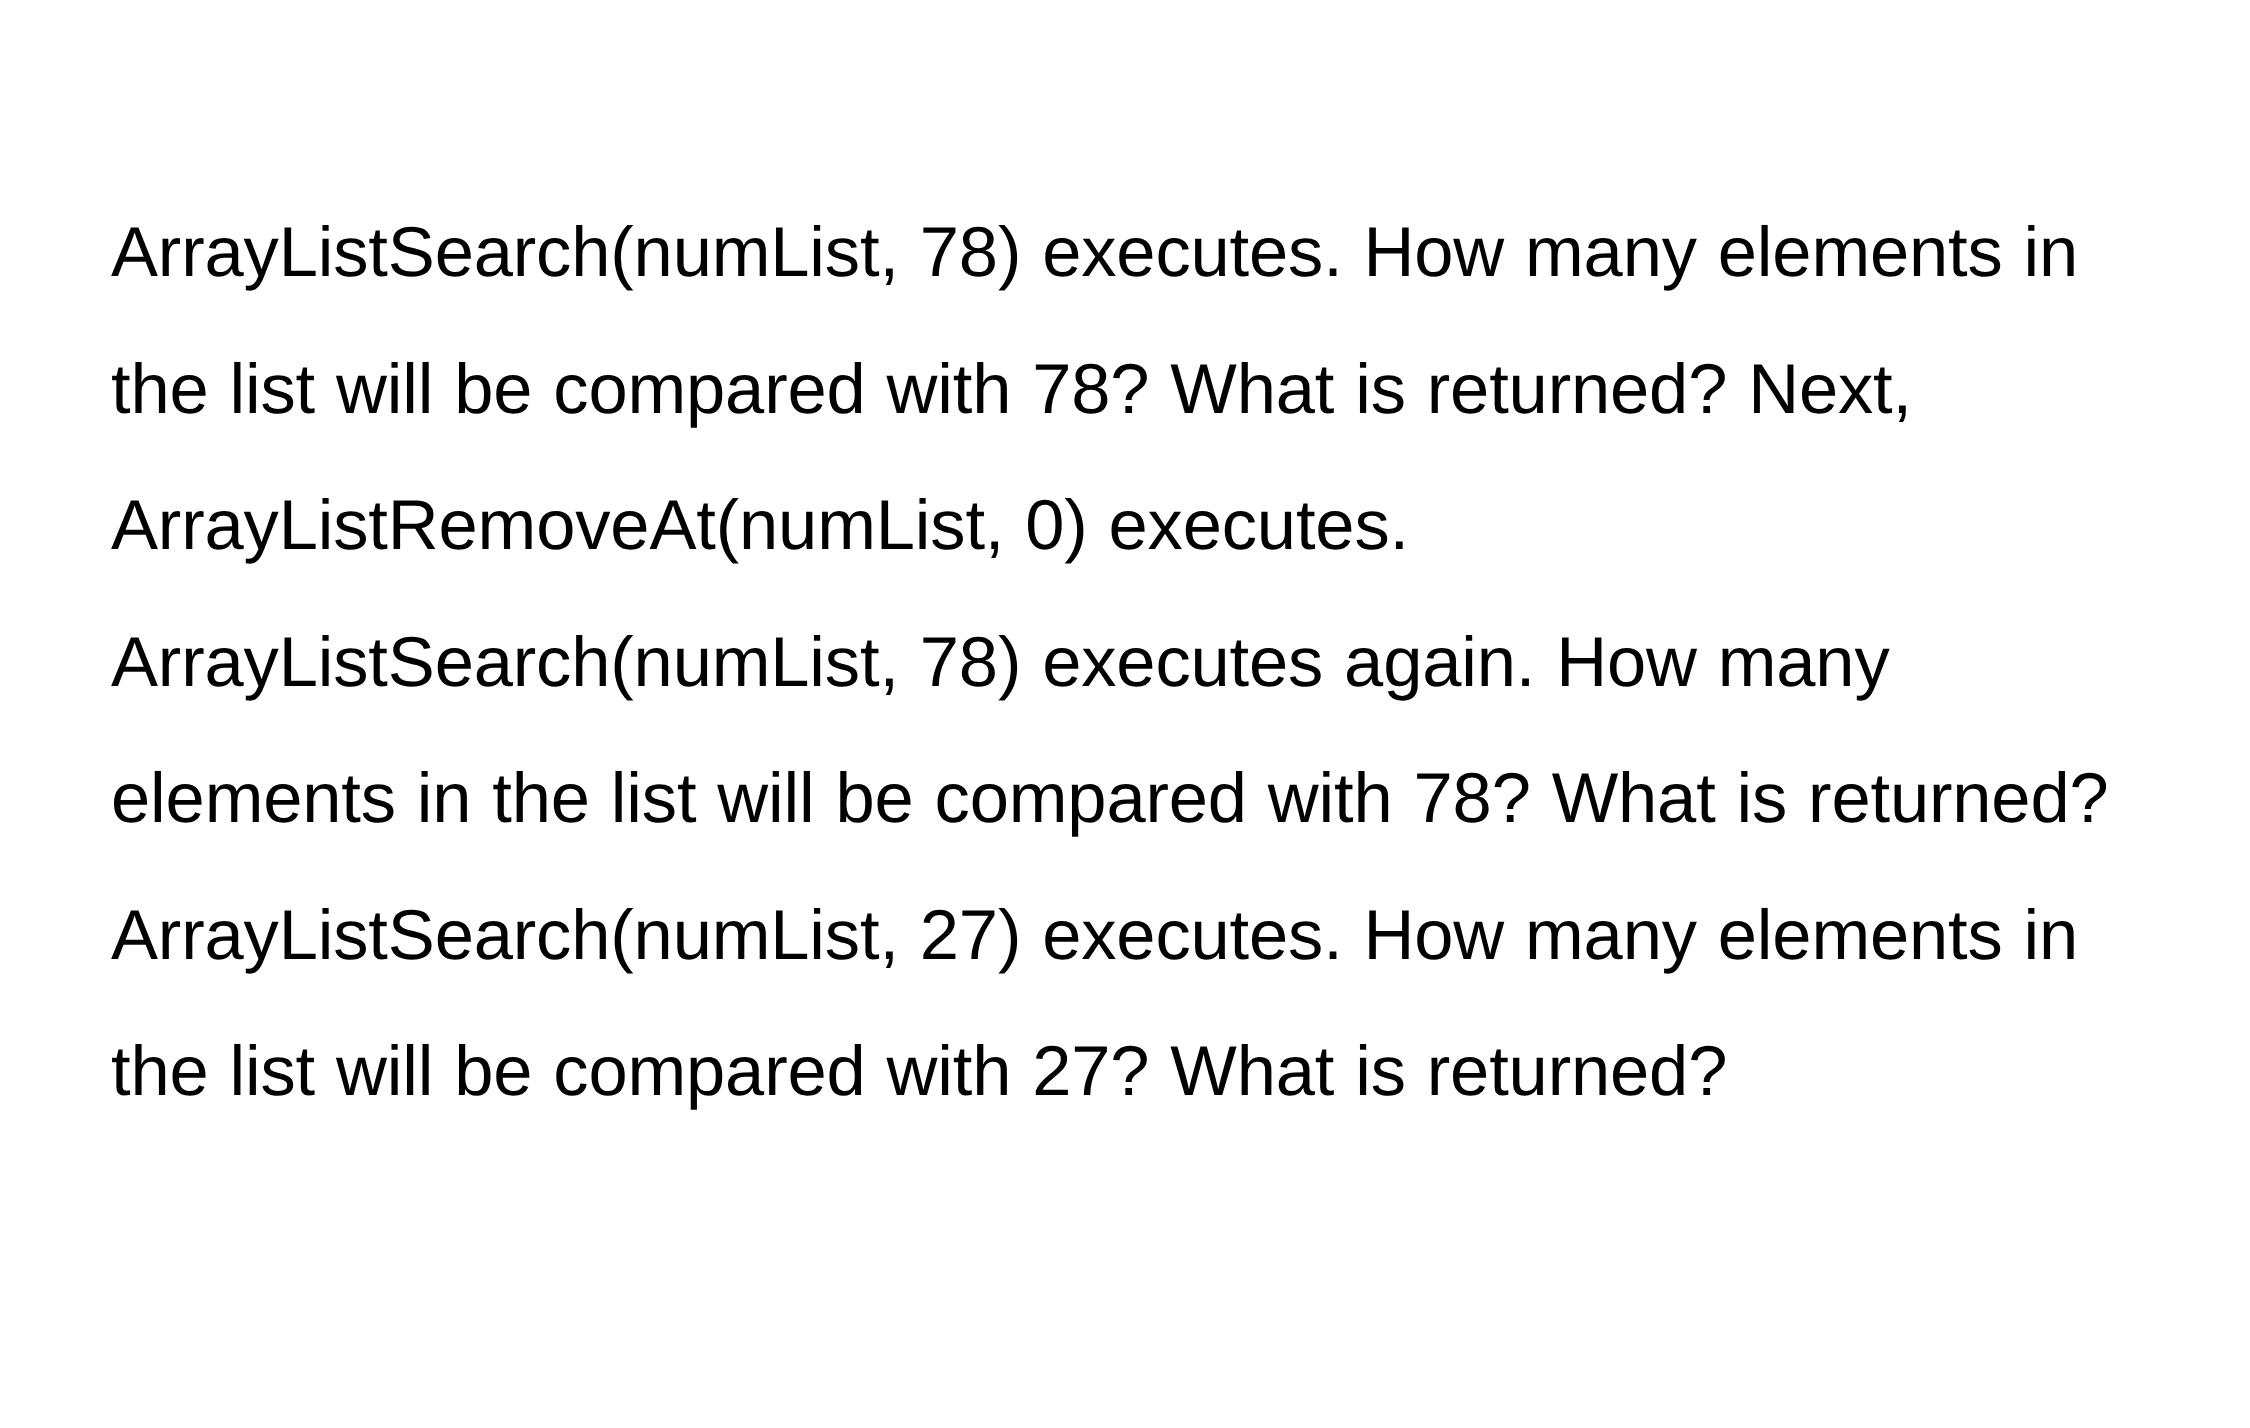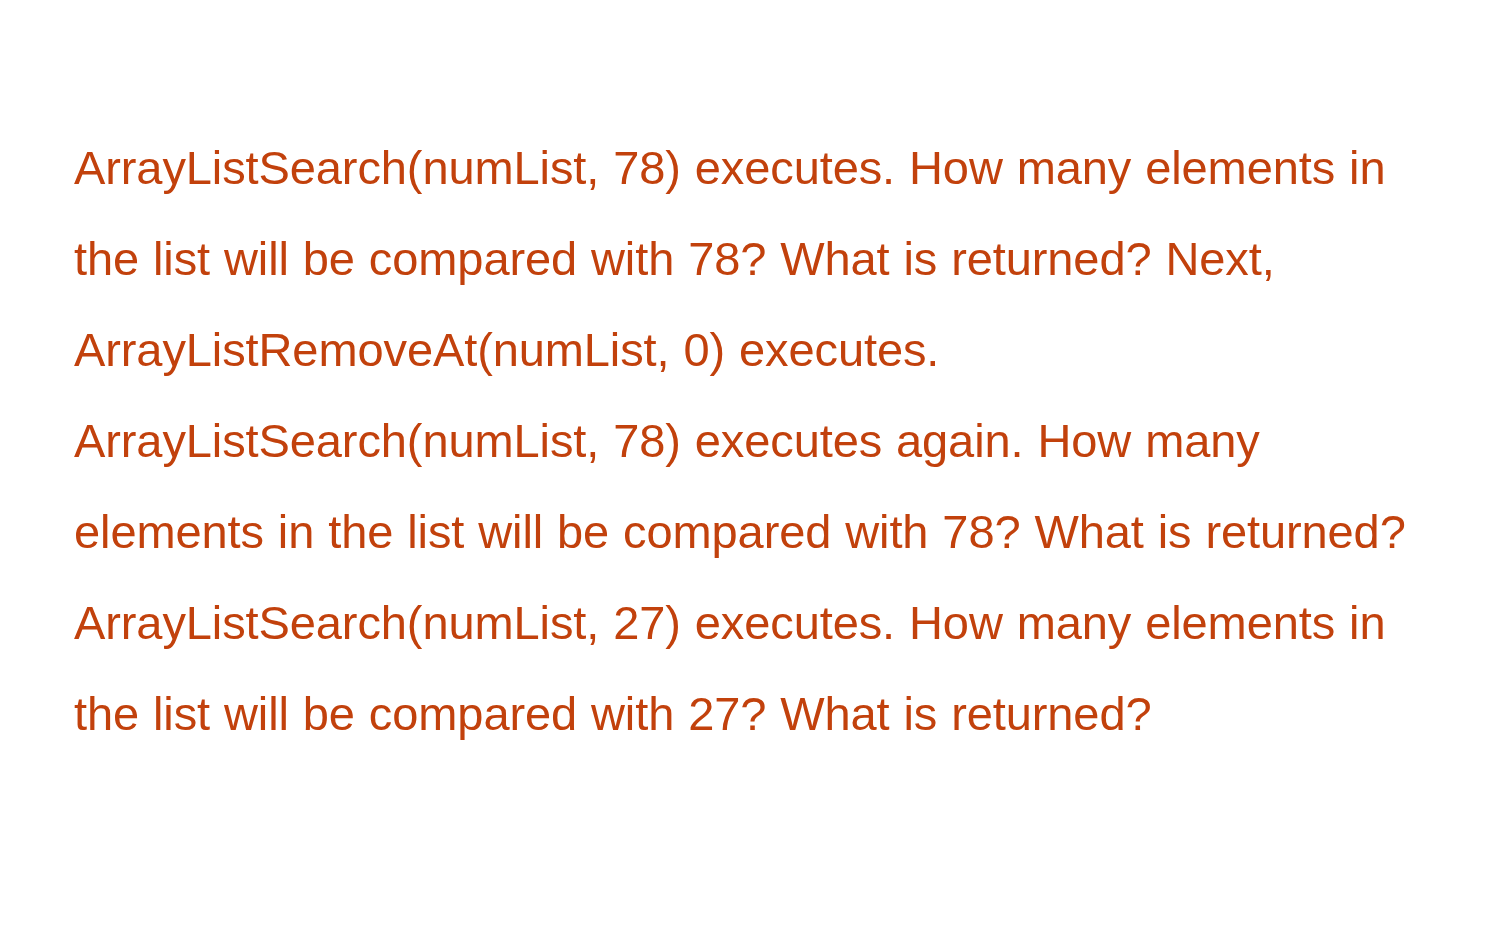--- a/index.html
+++ b/index.html
@@ -13,21 +13,21 @@
   body {
     font-family: -apple-system, BlinkMacSystemFont, "Segoe UI", Helvetica, Arial, sans-serif;
   }
   .content {
     padding: 122px 74px 0 74px;
     width: 1352px;
   }
   .question-text {
     font-size: 47px;
     line-height: 91px;
-    color: #c2410c;
+    color: #000000;
     font-weight: 400;
     letter-spacing: -0.1px;
     word-spacing: 1px;
   }
 </style>
 </head>
 <body>
 
 <div class="content">
   <div class="question-text">ArrayListSearch(numList, 78) executes. How many elements in the list will be compared with 78? What is returned? Next, ArrayListRemoveAt(numList, 0) executes. ArrayListSearch(numList, 78) executes again. How many elements in the list will be compared with 78? What is returned? ArrayListSearch(numList, 27) executes. How many elements in the list will be compared with 27? What is returned?</div>

